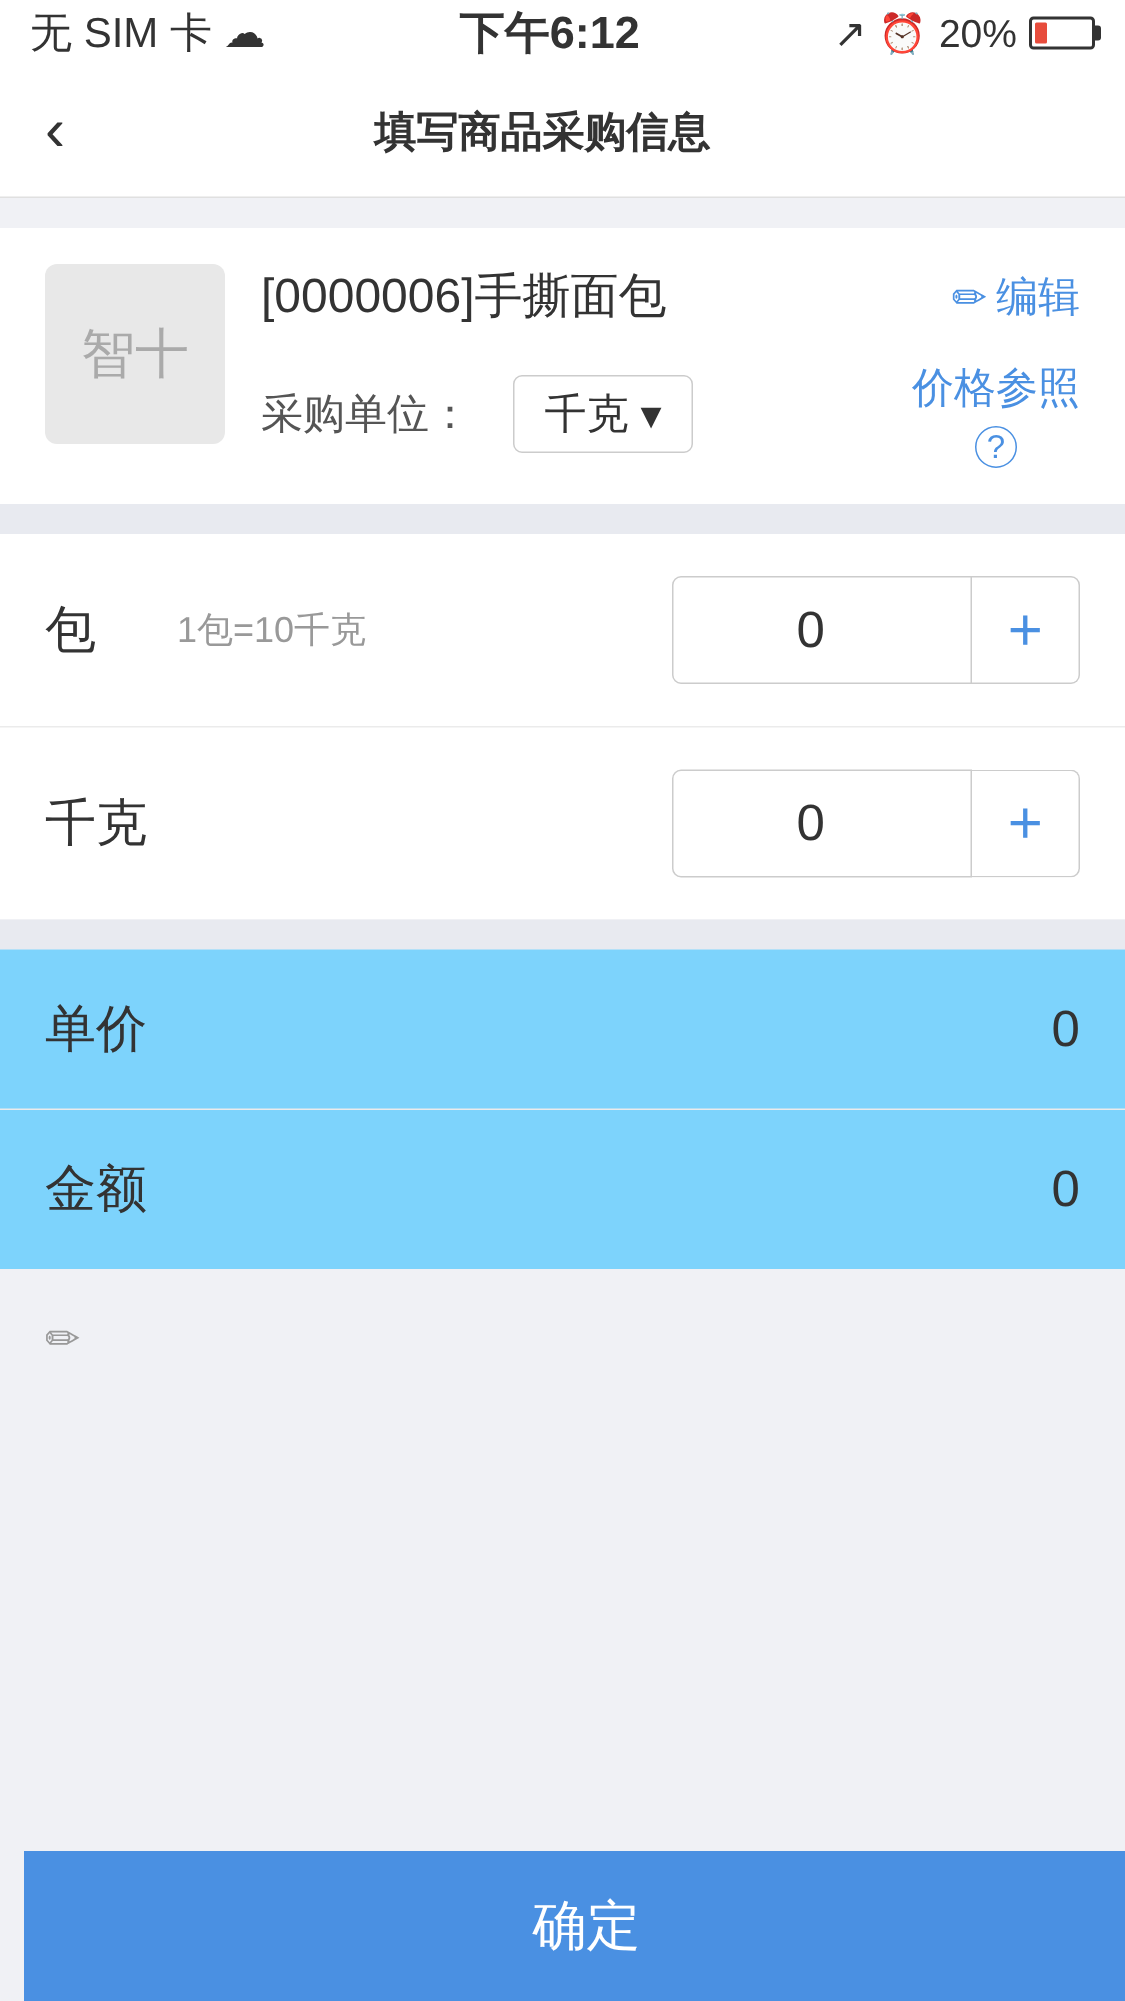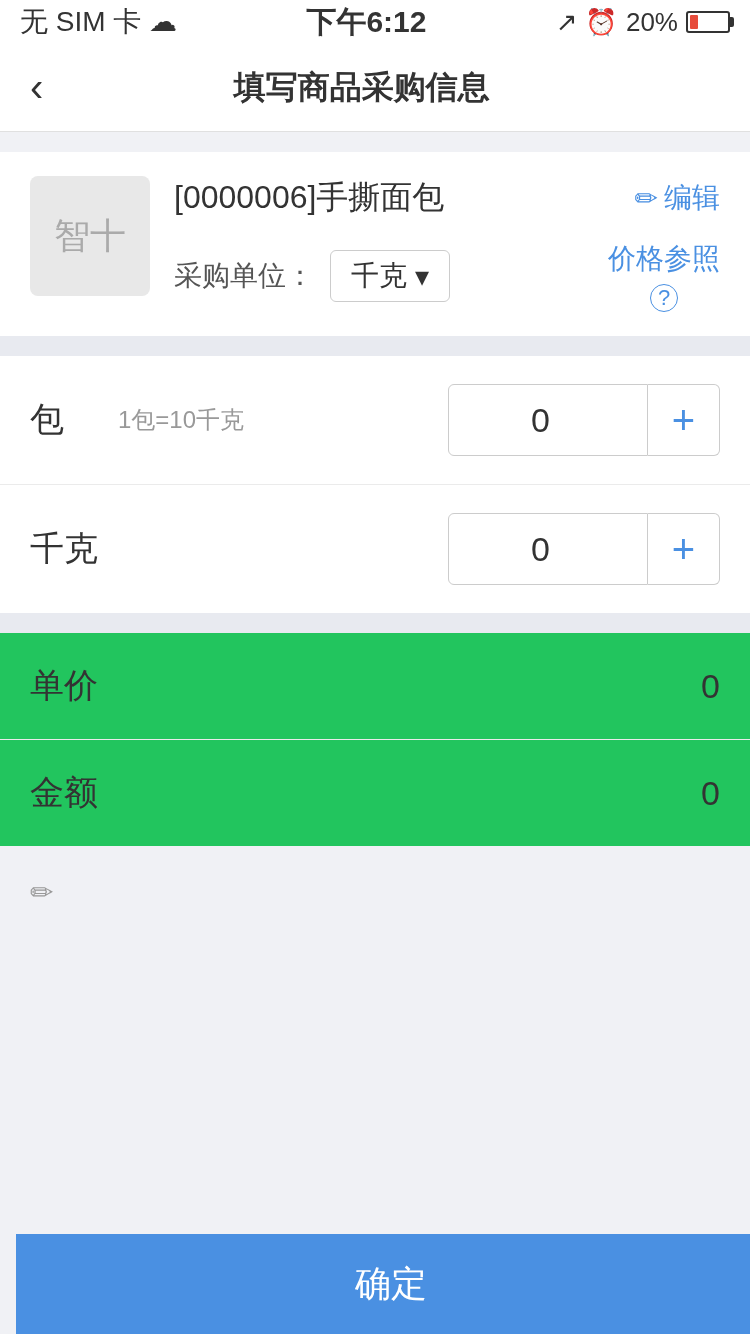--- a/index.html
+++ b/index.html
@@ -49,21 +49,21 @@
     }
     .nav-back {
       font-size: 40px;
       color: #333;
       cursor: pointer;
       padding: 10px 20px 10px 0;
     }
     .nav-title {
       flex: 1;
       text-align: center;
-      font-size: 32px;
+      font-size: 28px;
       font-weight: 600;
       color: #333;
       margin-right: 60px;
     }
 
     
     .product-section {
       background: #fff;
       margin-top: 20px;
       padding: 24px 30px;
@@ -187,21 +187,21 @@
       border: 1px solid #4a90e2;
       border-radius: 8px;
       padding: 14px 36px;
       font-size: 30px;
       color: #4a90e2;
       background: #fff;
       cursor: pointer;
     }
 
     
-    .price-section { background: #22c55e; margin-top: 0; }
+    .price-section { background: #7dd3fc; margin-top: 0; }
     .price-row {
       display: flex;
       align-items: center;
       justify-content: space-between;
       padding: 30px 30px;
       border-bottom: 1px solid #ebebeb;
     }
     .price-row:last-child { border-bottom: none; }
     .price-label { font-size: 34px; color: #333; }
     .price-value { font-size: 34px; color: #333; }
@@ -279,21 +279,21 @@
     </div>
     <div class="product-info">
       <div class="product-header">
         <span class="product-name">[0000006]手撕面包</span>
         <span class="edit-btn">
           <span>✏</span>
           <span>编辑</span>
         </span>
       </div>
       <div class="product-unit-row">
-        <div style="display:flex;align-items:center;gap:16px">
+        <div style="display:flex;align-items:center;gap:28px">
           <span class="unit-label">采购单位：</span>
           <div class="unit-select">
             <span>千克</span>
             <span>▾</span>
           </div>
         </div>
         <div class="price-ref">
           <span>价格参照</span>
           <span style="border:1px solid #4a90e2;border-radius:50%;width:28px;height:28px;display:inline-flex;align-items:center;justify-content:center;font-size:22px;">?</span>
         </div>

